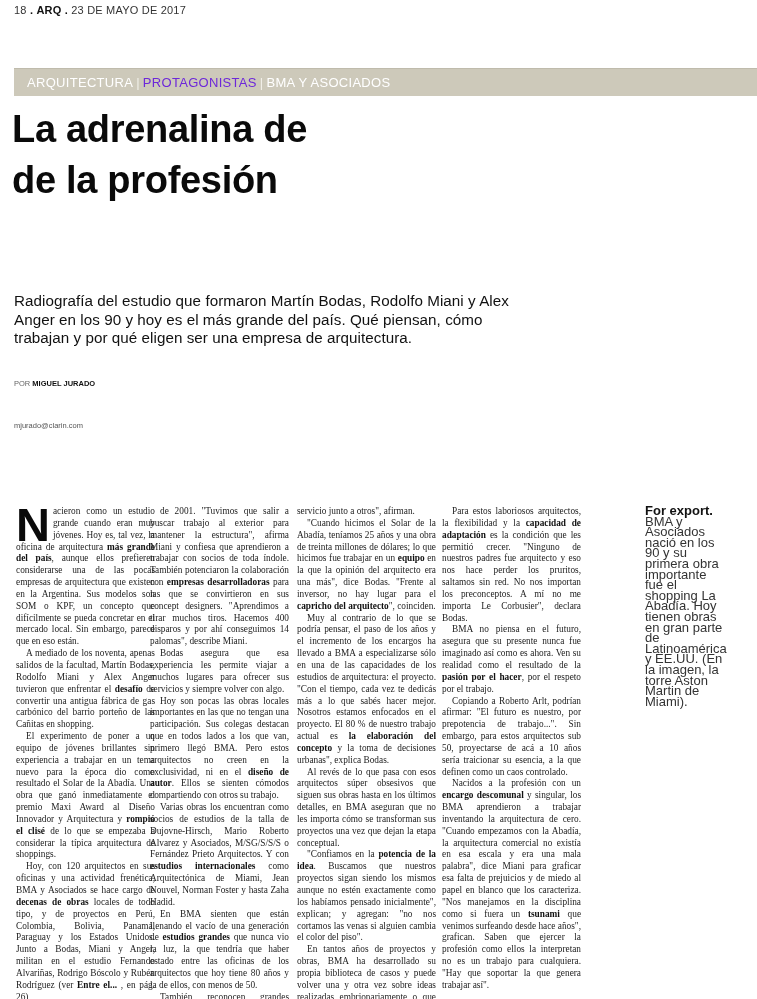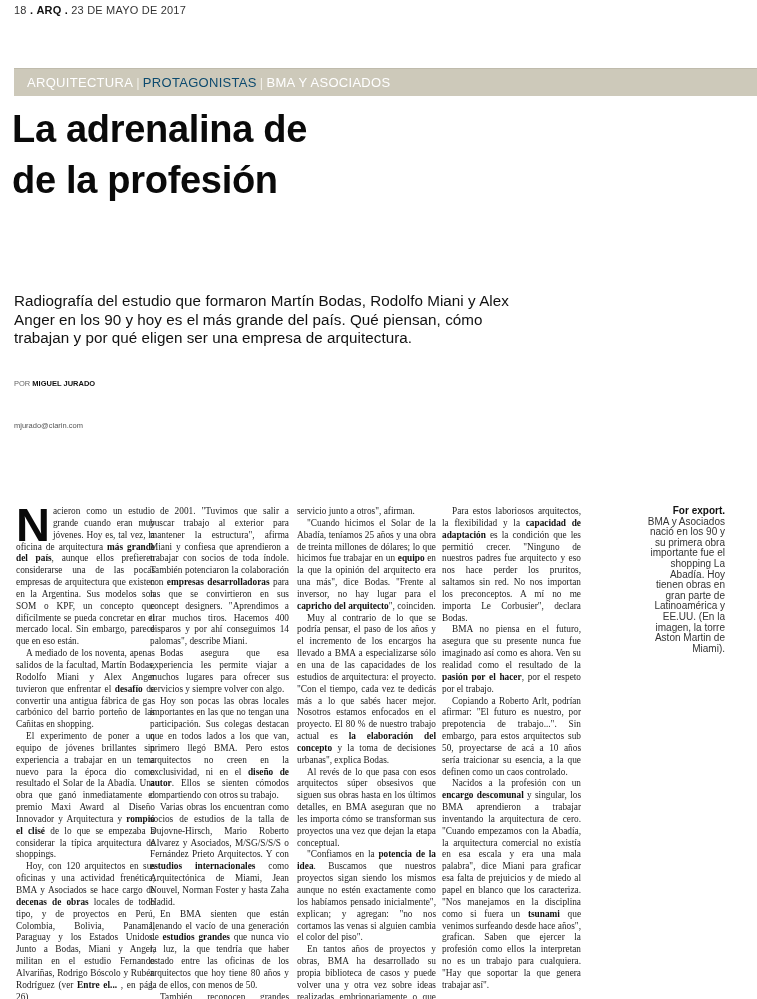--- a/index.html
+++ b/index.html
@@ -5,21 +5,21 @@
   * { margin: 0; padding: 0; box-sizing: border-box; }
   html, body { width: 757px; height: 999px; background: #ffffff; overflow: hidden; }
   body { position: relative; font-family: "DejaVu Serif", serif; color: #1a1a1a; }
 
   .folio { position: absolute; left: 14px; top: 4px; font-family: "Liberation Sans", sans-serif; font-size: 11px; color: #333; letter-spacing: 0.2px; }
   .folio b { font-weight: 900; color: #111; }
 
   .section-bar { position: absolute; left: 14px; top: 68px; width: 743px; height: 28px; background: #cdc9ba; border-top: 1px solid #bfbbac; }
   .section-bar .kick { position: absolute; left: 13px; top: 6px; font-family: "Liberation Sans", sans-serif; font-size: 13px; color: #ffffff; letter-spacing: 0.3px; white-space: nowrap; }
   .kick .strong { font-weight: 400; }
-  .kick .light { font-weight: 400; color: #0c4a6e; }
+  .kick .light { font-weight: 400; color: #6d28d9; }
   .kick .sep { color: #f2f0ea; margin: 0 3px; }
 
   .headline { position: absolute; left: 12px; top: 104px; width: 700px; font-family: "Liberation Sans", sans-serif; font-weight: 900; font-size: 38px; line-height: 51px; color: #0a0a0a; letter-spacing: -0.3px; }
   .headline span { display: block; white-space: nowrap; }
 
   .deck { position: absolute; left: 14px; top: 292px; width: 560px; font-family: "Liberation Sans", sans-serif; font-size: 15.2px; line-height: 18.5px; color: #111; letter-spacing: 0.05px; }
   .deck span { display: block; white-space: nowrap; }
 
   .byline { position: absolute; left: 14px; top: 379px; font-family: "Liberation Sans", sans-serif; font-size: 7.5px; color: #444; line-height: 10px; }
   .byline .por { color: #666; }
@@ -30,21 +30,21 @@
   .col p { text-indent: 10px; text-align: justify; }
   .col p.noindent { text-indent: 0; }
   .col b { font-weight: bold; color: #111; }
   .col1 { left: 16px; }
   .col2 { left: 150px; }
   .col3 { left: 297px; }
   .col4 { left: 442px; }
 
   .dropcap { float: left; font-family: "Liberation Sans", sans-serif; font-weight: 900; font-size: 47px; line-height: 36px; margin: 1px 3px -2px 0; color: #0a0a0a; }
 
-  .caption { position: absolute; left: 645px; top: 506px; width: 80px; font-family: "Liberation Sans", sans-serif; font-size: 10px; line-height: 10.6px; color: #333; text-align: right; }
+  .caption { position: absolute; left: 645px; top: 506px; width: 80px; font-family: "Liberation Sans", sans-serif; font-size: 13px; line-height: 10.6px; color: #333; }
   .caption .cap-title { font-weight: 900; color: #111; display: block; }
 </style>
 </head>
 <body>
 
 <div class="folio">
   <span>18</span>
   <b>.</b>
   <b>ARQ</b>
   <b>.</b>

